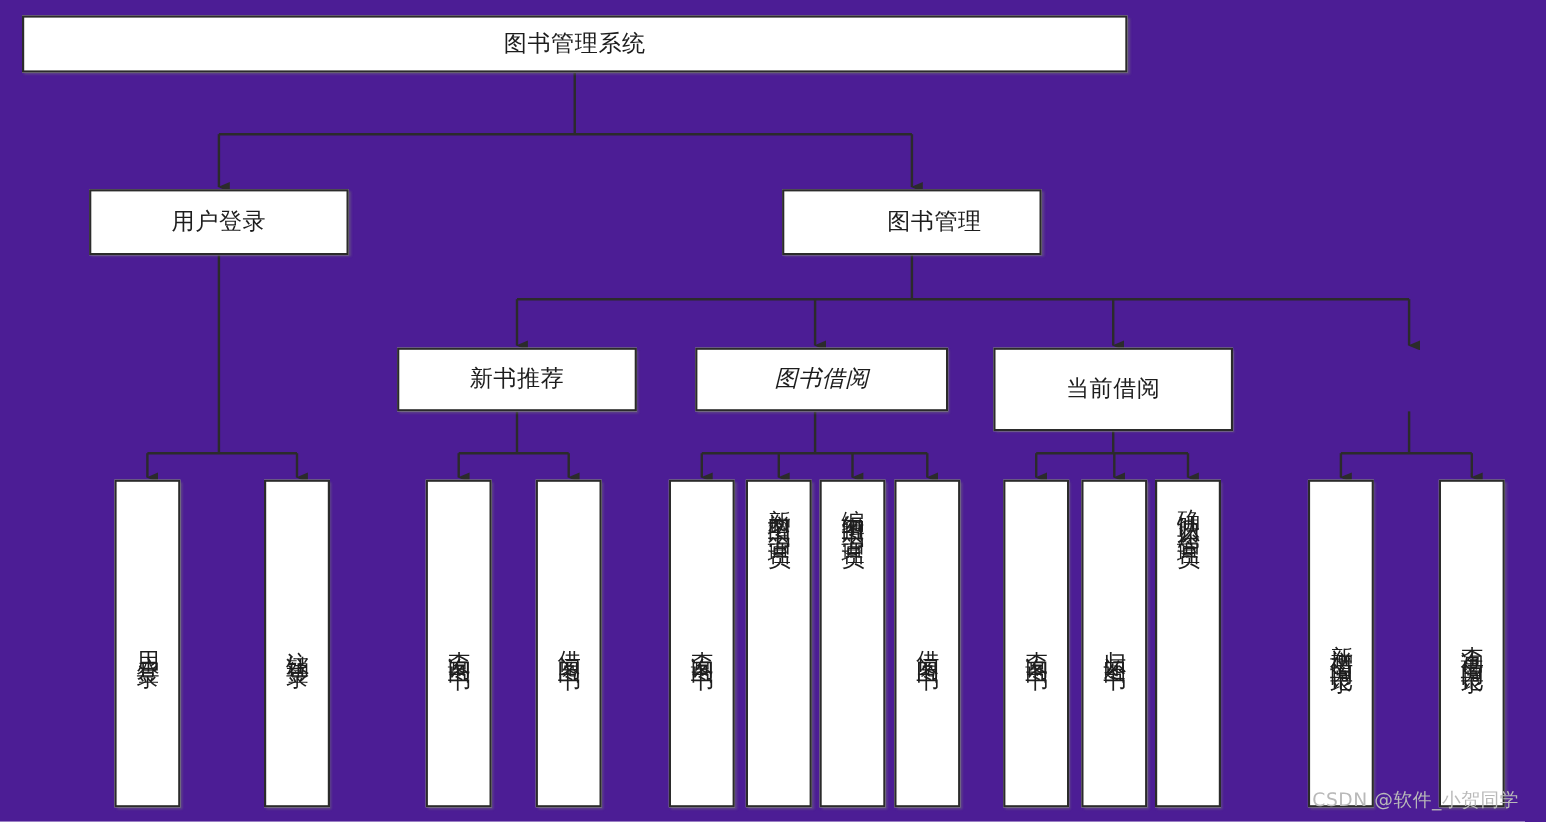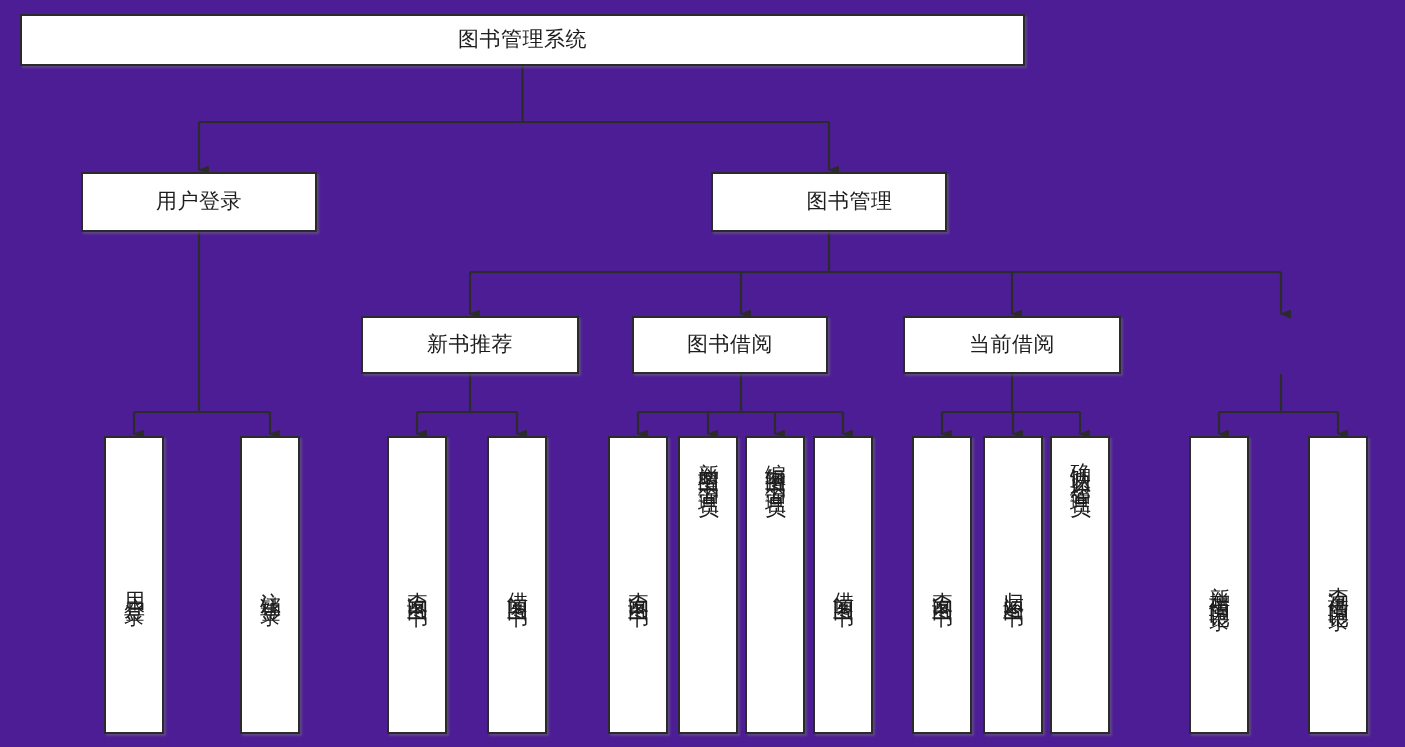--- a/index.html
+++ b/index.html
@@ -129,24 +129,24 @@
   <div class="node lvl2" style="left: 81px; top: 172px; width: 236px; height: 60px;">
     <span class="node-label">用户登录</span>
   </div>
   <div class="node lvl2" style="left: 711px; top: 172px; width: 236px; height: 60px; padding-left: 41px;">
     <span class="node-label">图书管理</span>
   </div>
 
   <div class="node lvl3" style="left: 361px; top: 316px; width: 218px; height: 58px;">
     <span class="node-label">新书推荐</span>
   </div>
-  <div class="node lvl3" style="left: 632px; top: 316px; width: 196px; height: 58px;">
+  <div class="node lvl3" style="left: 632px; top: 316px; width: 230px; height: 58px; font-style: italic;">
     <span class="node-label">图书借阅</span>
   </div>
-  <div class="node lvl3" style="left: 903px; top: 316px; width: 218px; height: 58px;">
+  <div class="node lvl3" style="left: 903px; top: 316px; width: 218px; height: 76px;">
     <span class="node-label">当前借阅</span>
   </div>
 
   <div class="node leaf center" style="left: 104px; top: 436px; width: 60px; height: 298px;">
     <span class="node-label">用户登录</span>
   </div>
   <div class="node leaf center" style="left: 240px; top: 436px; width: 60px; height: 298px;">
     <span class="node-label">注销登录</span>
   </div>
   <div class="node leaf center" style="left: 387px; top: 436px; width: 60px; height: 298px;">
@@ -176,14 +176,15 @@
   <div class="node leaf" style="left: 1050px; top: 436px; width: 60px; height: 298px;">
     <span class="node-label">确认归还（管理员）</span>
   </div>
   <div class="node leaf center" style="left: 1189px; top: 436px; width: 60px; height: 298px;">
     <span class="node-label">新增借阅记录</span>
   </div>
   <div class="node leaf center" style="left: 1308px; top: 436px; width: 60px; height: 298px;">
     <span class="node-label">查询借阅记录</span>
   </div>
 
+  <div class="watermark" style="left: 1193px; top: 716px;">CSDN @软件_小贺同学</div>
 
 </div>
 
 </body></html>

